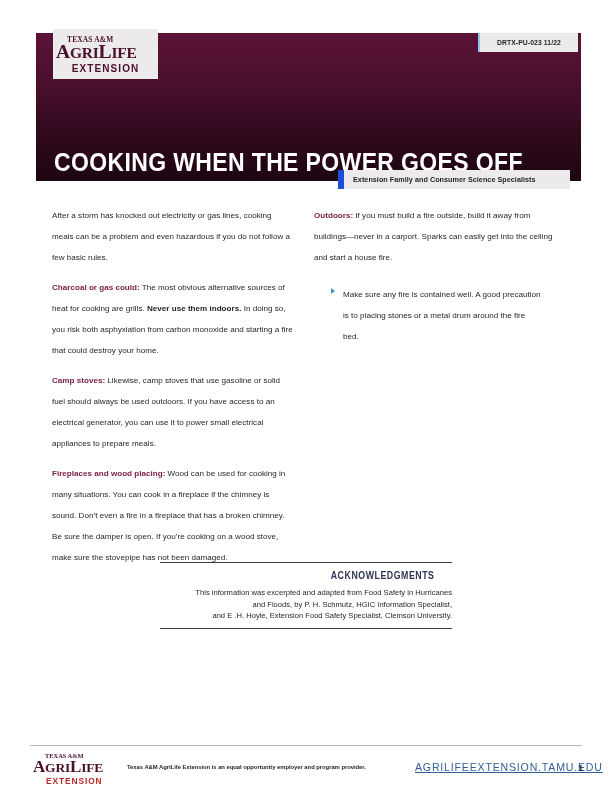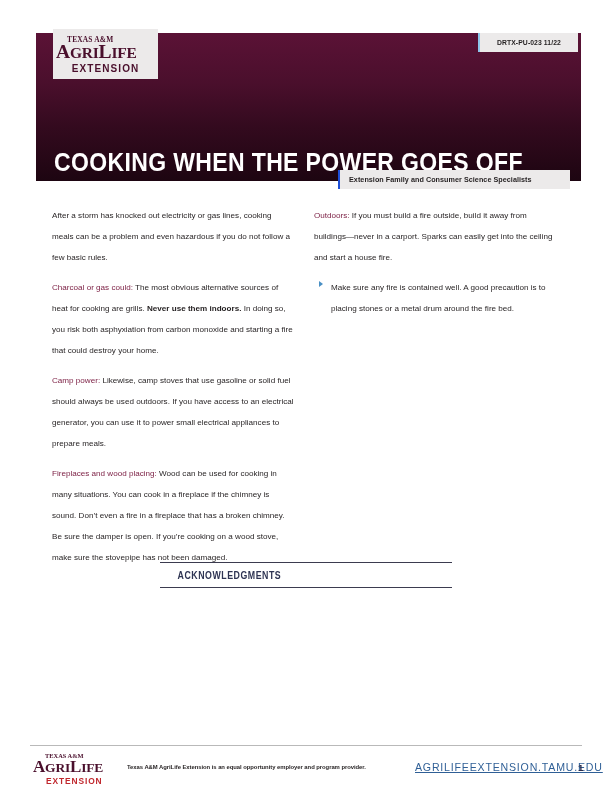--- a/index.html
+++ b/index.html
@@ -110,21 +110,21 @@
   }
 
   
   .subtitle-plate {
     position: absolute;
     left: 338px;
     top: 170px;
     width: 232px;
     height: 19px;
     background: #eceaea;
-    border-left: 2px solid #1d4ed8;
+    border-left: 6px solid #1d4ed8;
     display: flex;
     align-items: center;
     box-sizing: border-box;
     padding-left: 9px;
   }
   .subtitle-text {
     font-size: 7.2px;
     font-weight: bold;
     color: #231f20;
     letter-spacing: .05px;
@@ -138,27 +138,27 @@
     font-size: 8.1px;
     line-height: 21px;
     color: #231f20;
   }
   .col-left  { left: 52px; }
   .col-right { left: 314px; }
 
   .col p { margin: 0 0 9px 0; }
   .lead-in {
     color: #7a1c41;
-    font-weight: normal;
+    font-weight: bold;
     margin-top: 48px;
   }
   .strong { font-weight: bold; color: #231f20; }
 
   
-  .bullet-list { margin: 4px; padding: 0; list-style: none; }
+  .bullet-list { margin: 16px; padding: 0; list-style: none; }
   .bullet-list li {
     position: relative;
     padding-left: 13px;
     margin-bottom: 9px;
   }
   .tri {
     position: absolute;
     left: 1px;
     top: 3.5px;
     width: 0; height: 0;
@@ -166,21 +166,21 @@
     border-top: 3.2px solid transparent;
     border-bottom: 3.2px solid transparent;
   }
 
   
   .ack {
     position: absolute;
     left: 160px;
     top: 562px;
     width: 292px;
-    text-align: left;
+    text-align: right;
   }
   .ack-rule {
     height: 1px;
     background: #3b3b4f;
     width: 100%;
   }
   .ack-heading {
     font-family: "Liberation Sans Narrow", "Liberation Sans", sans-serif;
     font-size: 10px;
     font-weight: bold;
@@ -286,34 +286,39 @@
 
 <h1 class="doc-title">COOKING WHEN THE POWER GOES OFF</h1>
 
 <div class="subtitle-plate">
   <span class="subtitle-text">Extension Family and Consumer Science Specialists</span>
 </div>
 
 <div class="col col-left">
   <p>After a storm has knocked out electricity or gas lines, cooking meals can be a problem and even hazardous if you do not follow a few basic rules.</p>
   <p><span class="lead-in">Charcoal or gas could:</span><span> The most obvious alternative sources of heat for cooking are grills. </span><span class="strong">Never use them indoors.</span><span> In doing so, you risk both asphyxiation from carbon monoxide and starting a fire that could destroy your home.</span></p>
-  <p><span class="lead-in">Camp power:</span><span> Likewise, camp stoves that use gasoline or solid fuel should always be used outdoors. If you have access to an electrical generator, you can use it to power small electrical appliances to prepare meals.</span></p>
+  <p><span class="lead-in">Camp stoves:</span><span> Likewise, camp stoves that use gasoline or solid fuel should always be used outdoors. If you have access to an electrical generator, you can use it to power small electrical appliances to prepare meals.</span></p>
   <p><span class="lead-in">Fireplaces and wood placing:</span><span> Wood can be used for cooking in many situations. You can cook in a fireplace if the chimney is sound. Don’t even a fire in a fireplace that has a broken chimney. Be sure the damper is open. If you’re cooking on a wood stove, make sure the stovepipe has not been damaged.</span></p>
 </div>
 
 <div class="col col-right">
   <p><span class="lead-in">Outdoors:</span><span> If you must build a fire outside, build it away from buildings—never in a carport. Sparks can easily get into the ceiling and start a house fire.</span></p>
   <ul class="bullet-list">
     <li><span class="tri"></span><span>Make sure any fire is contained well. A good precaution is to placing stones or a metal drum around the fire bed.</span></li>
   </ul>
 </div>
 
 <div class="ack">
   <div class="ack-rule"></div>
   <div class="ack-heading">ACKNOWLEDGMENTS</div>
+  <div class="ack-body">
+    <div>This information was excerpted and adapted from Food Safety in Hurricanes</div>
+    <div>and Floods, by P. H. Schmutz, HGIC Information Specialist,</div>
+    <div>and E .H. Hoyle, Extension Food Safety Specialist, Clemson University.</div>
+  </div>
   <div class="ack-rule"></div>
 </div>
 
 <div class="footer-rule"></div>
 
 <div class="footer-logo">
   <div class="fl-row1">TEXAS A&amp;M</div>
   <div class="fl-row2"><span class="big">A</span><span>GRI</span><span class="big">L</span><span>IFE</span></div>
   <div class="fl-row3">EXTENSION</div>
 </div>

